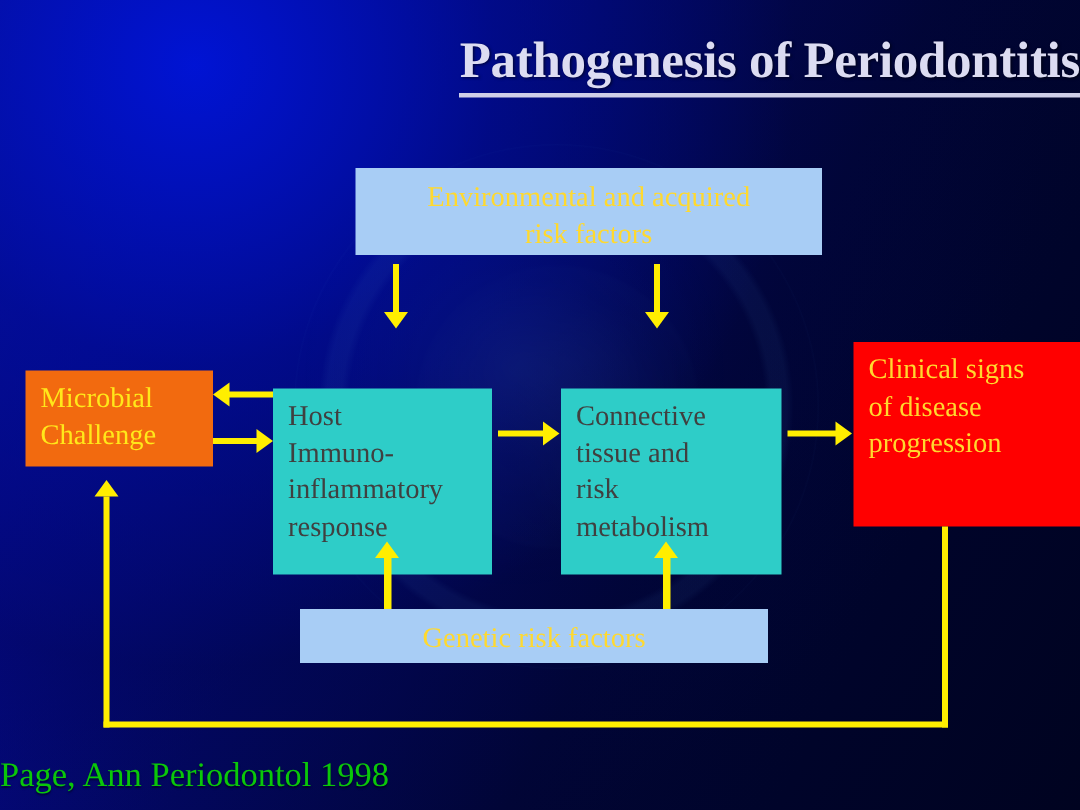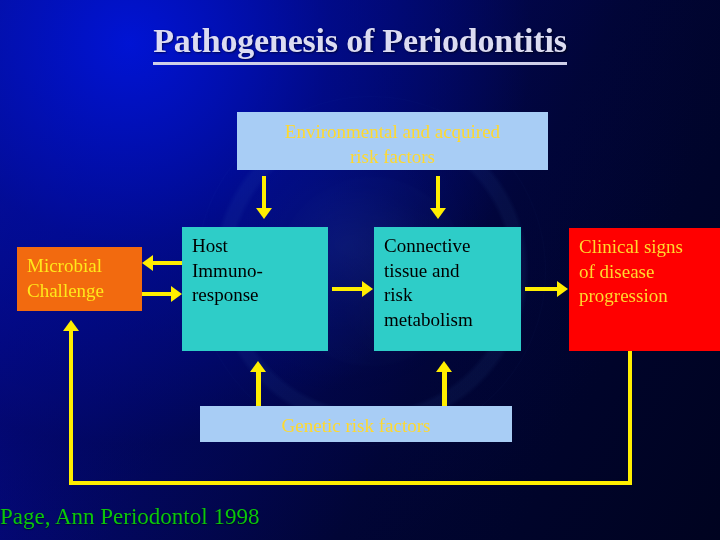--- a/index.html
+++ b/index.html
@@ -63,21 +63,21 @@
       linear-gradient(38deg, rgba(85,140,205,0.10) 0%, rgba(0,0,0,0) 48%, rgba(85,140,205,0.10) 100%);
     filter: blur(1.1px);
   }
 
   
   #title {
     position: absolute;
     left: 0;
     top: 22px;
     width: 720px;
-    text-align: center;
+    text-align: right;
     font-size: 34px;
     font-weight: bold;
     color: #dcdcf2;
     letter-spacing: -0.2px;
     text-shadow: 1px 1px 2px rgba(0,0,0,0.55);
     white-space: nowrap;
   }
   #title .u {
     border-bottom: 3px solid #cfcfe8;
     padding-bottom: 3px;
@@ -86,21 +86,21 @@
   
   .box {
     position: absolute;
     box-sizing: border-box;
     color: #ffe000;
     font-size: 19px;
     line-height: 1.29;
     overflow: hidden;
   }
   .box.lightblue { background: #a8cdf5; color: #ffd92e; }
-  .box.teal      { background: #2ecdc8; color: #000000; }
+  .box.teal      { background: #2ecdc8; color: #404040; margin-top: 32px; }
   .box.orange    { background: #f26a0f; color: #ffe81a; }
   .box.red       { background: #ff0000; color: #ffd92e; }
 
   .box.ctr { text-align: center; }
   .box.pad { padding: 7px 9px 0 10px; }
   .box.padc { padding-top: 8px; }
 
   #box-env      { left: 189px; top: 112px; width: 311px; height: 58px; margin-left: 48px; }
   #box-micro    { left: 17px;  top: 247px; width: 125px; height: 64px; }
   #box-host     { left: 182px; top: 227px; width: 146px; height: 124px; }
@@ -151,20 +151,21 @@
   </div>
 
   <div class="box orange pad" id="box-micro">
     <div>Microbial</div>
     <div>Challenge</div>
   </div>
 
   <div class="box teal pad" id="box-host">
     <div>Host</div>
     <div>Immuno-</div>
+    <div>inflammatory</div>
     <div>response</div>
   </div>
 
   <div class="box teal pad" id="box-conn">
     <div>Connective</div>
     <div>tissue and</div>
     <div>risk</div>
     <div>metabolism</div>
   </div>
 

